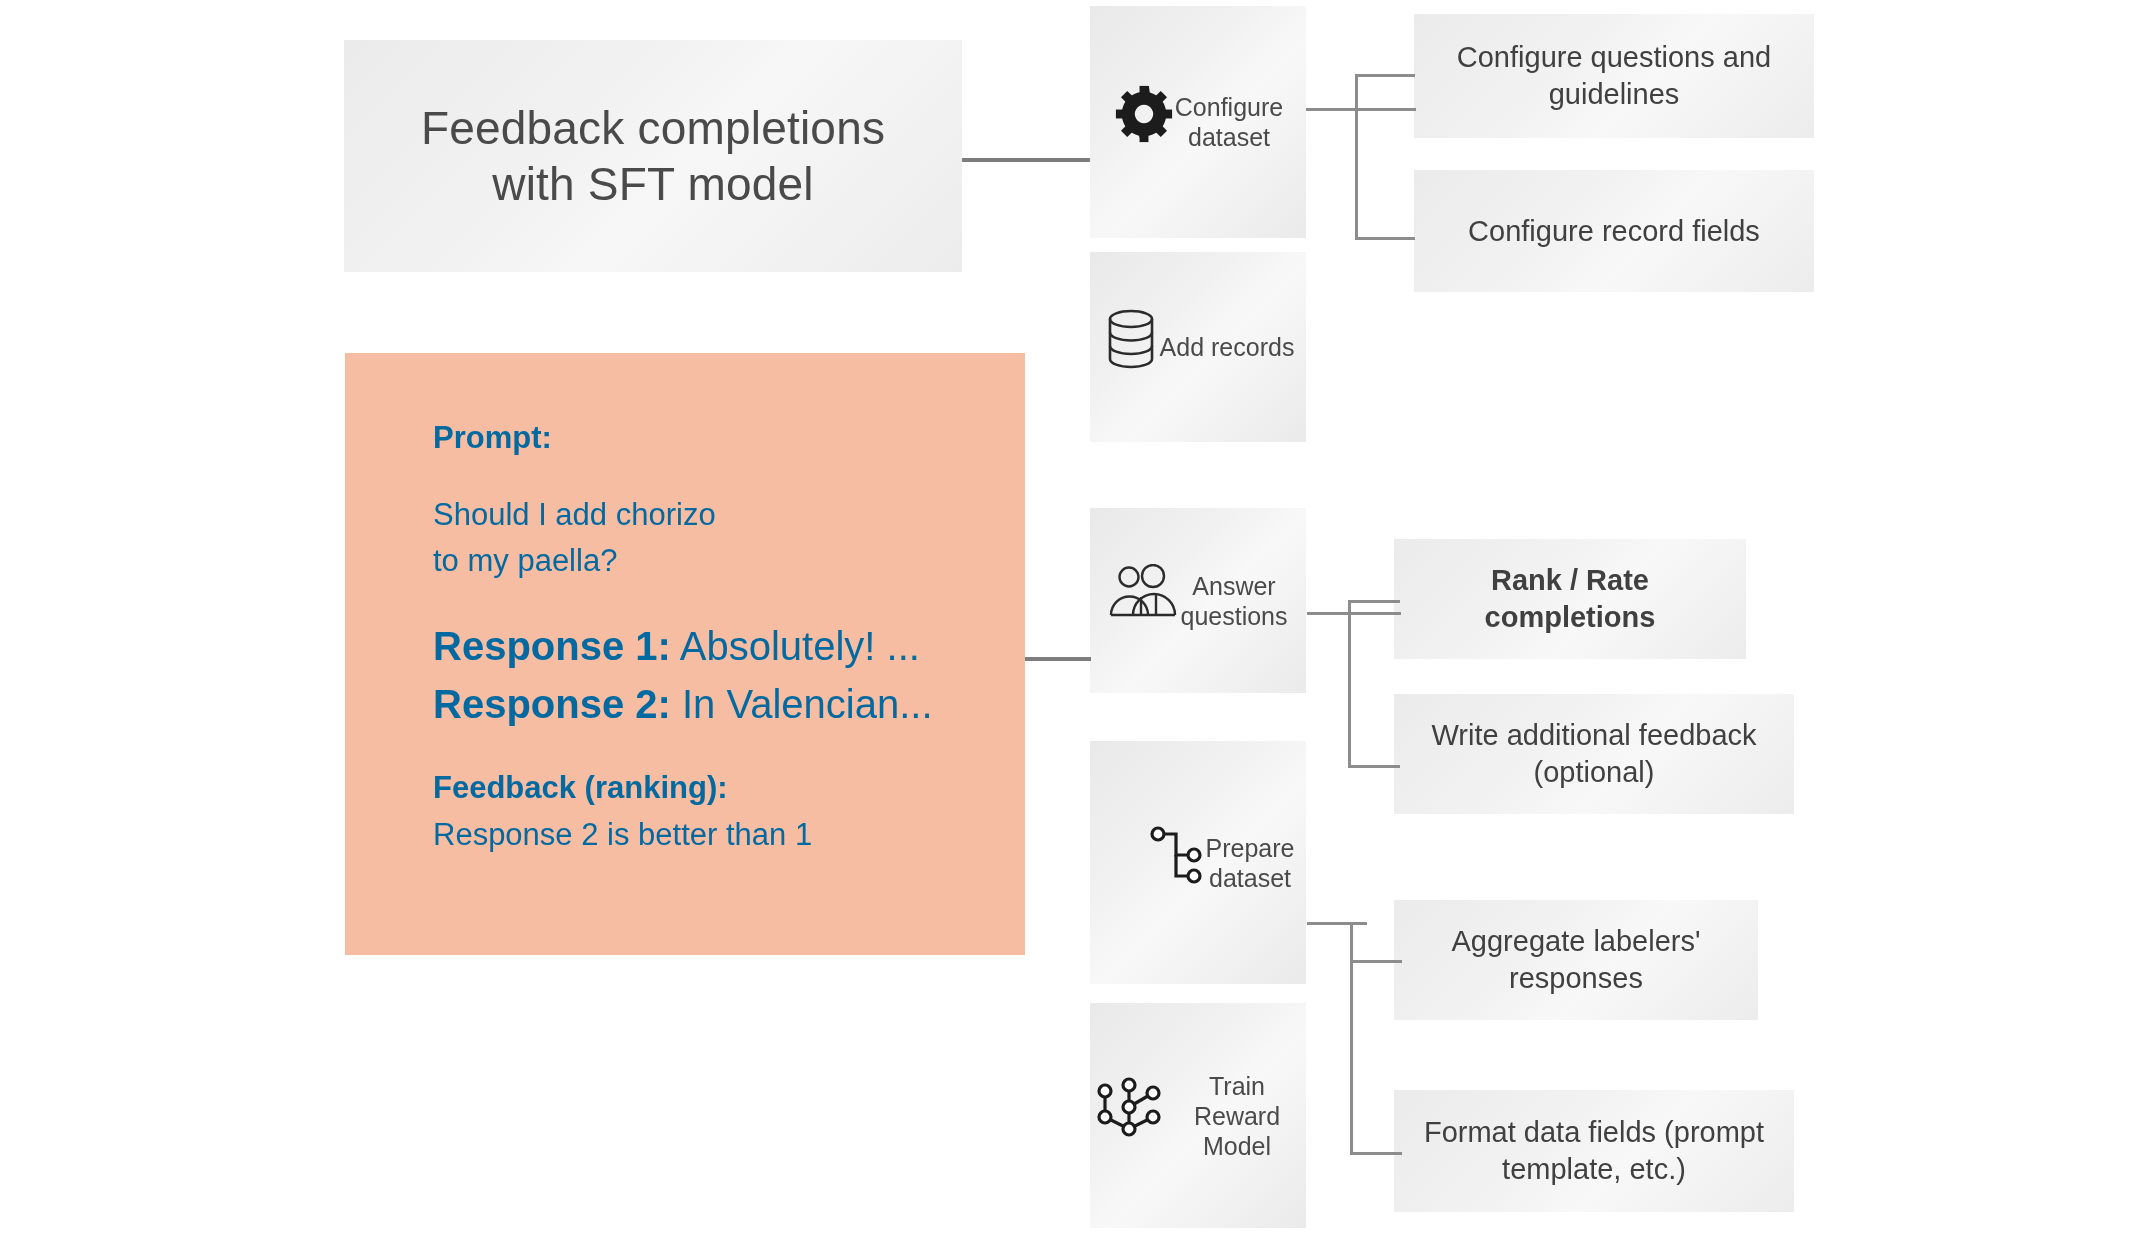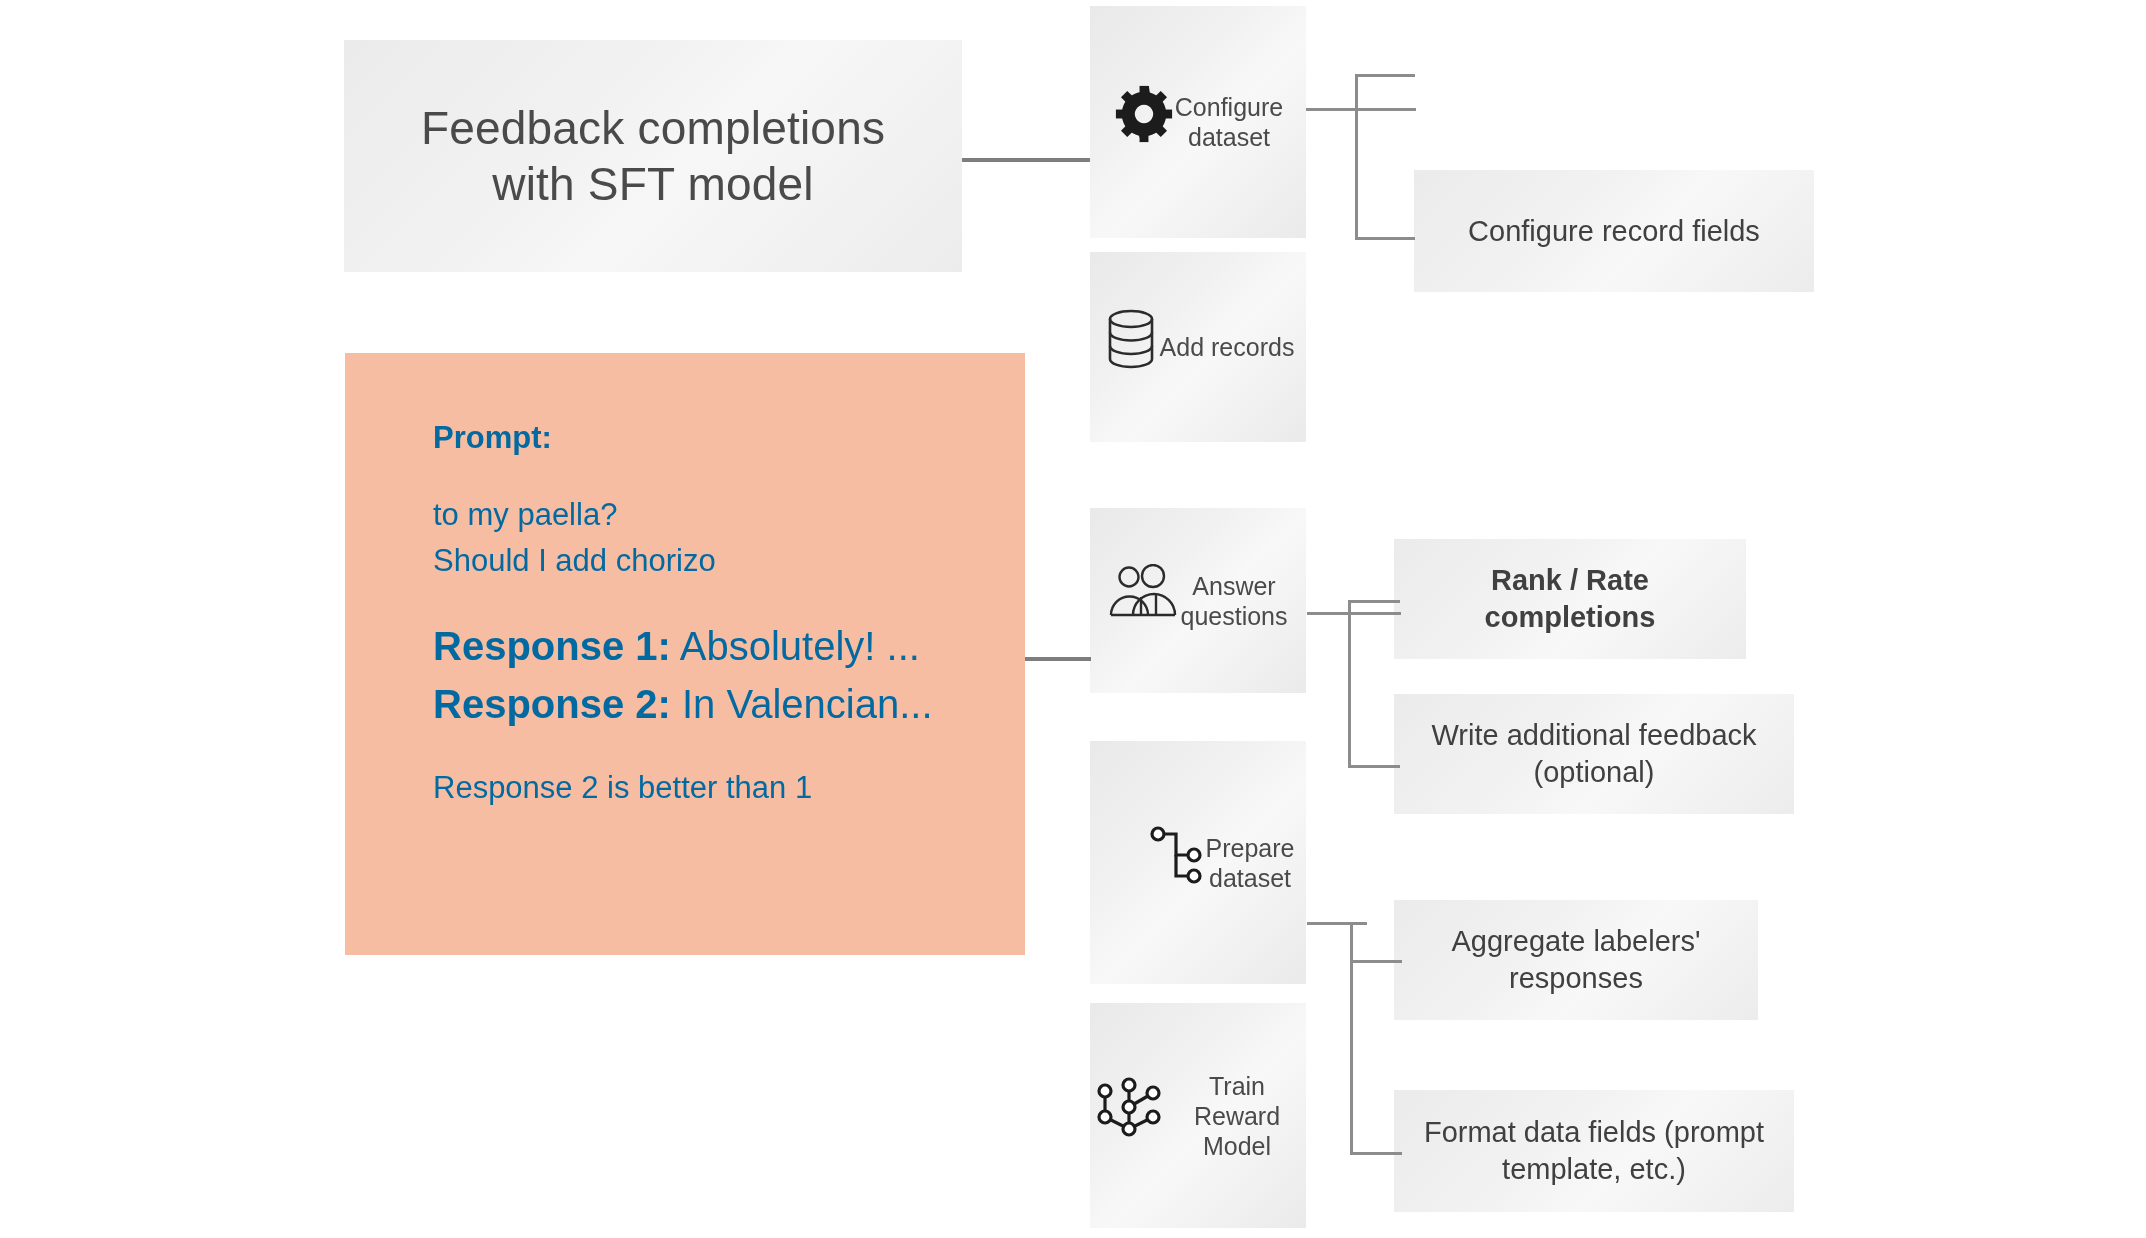--- a/index.html
+++ b/index.html
@@ -144,26 +144,27 @@
 <div id="canvas">
 
   <div class="box" id="title-box">
     <span class="label">Feedback completions
 with SFT model</span>
   </div>
 
   <div id="sample-card">
     <div class="hd">Prompt:</div>
     <div class="gap"></div>
+    <div class="ln">Should I add chorizo</div>
     <div class="ln">to my paella?</div>
-    <div class="ln">Should I add chorizo</div>
     <div class="gap2"></div>
     <div class="inl"><b>Response 1:</b><span> Absolutely! ...</span></div>
     <div class="inl"><b>Response 2:</b><span> In Valencian...</span></div>
     <div class="gap2"></div>
+    <div class="hd">Feedback (ranking):</div>
     <div class="ln">Response 2 is better than 1</div>
   </div>
 
   <div class="stage" id="stage-configure">
     <span class="ico">
       <svg width="62" height="62" viewBox="0 0 64 64">
         <g fill="#1c1c1c">
           <path d="M32 3 l5 0 1.2 8.6 -7.4 0 z"></path>
           <path d="M32 61 l5 0 -1.2 -8.6 -7.4 0 z" transform="translate(-2.5,0)"></path>
           <rect x="27.4" y="52.4" width="9.2" height="8.6"></rect>
@@ -249,20 +250,24 @@
           <circle cx="39" cy="54" r="6"></circle>
           <circle cx="63" cy="18" r="6"></circle>
           <circle cx="63" cy="42" r="6"></circle>
         </g>
       </svg>
     </span>
     <span class="label">Train Reward
 Model</span>
   </div>
 
+  <div class="detail" id="detail-qg">
+    <span class="label">Configure questions and
+guidelines</span>
+  </div>
   <div class="detail" id="detail-rf">
     <span class="label">Configure record fields</span>
   </div>
   <div class="detail bold" id="detail-rank">
     <span class="label">Rank / Rate
 completions</span>
   </div>
   <div class="detail" id="detail-fb">
     <span class="label">Write additional feedback
 (optional)</span>

